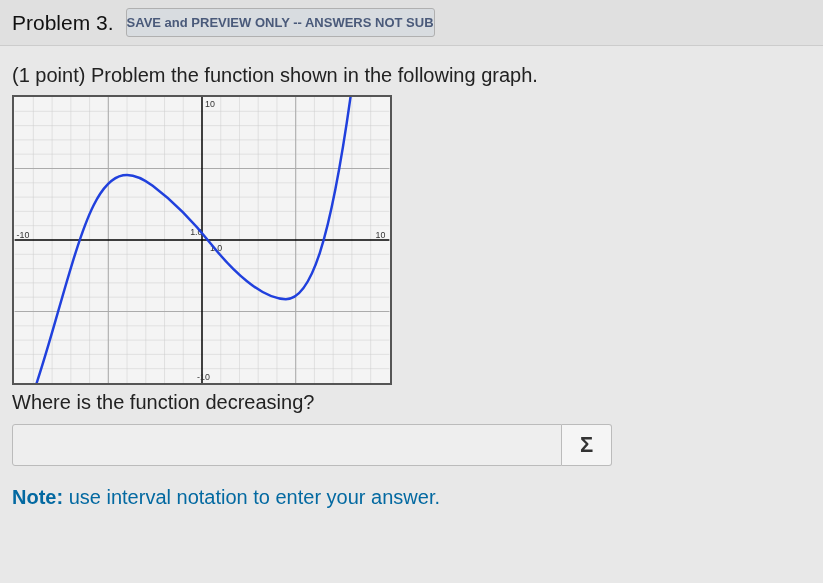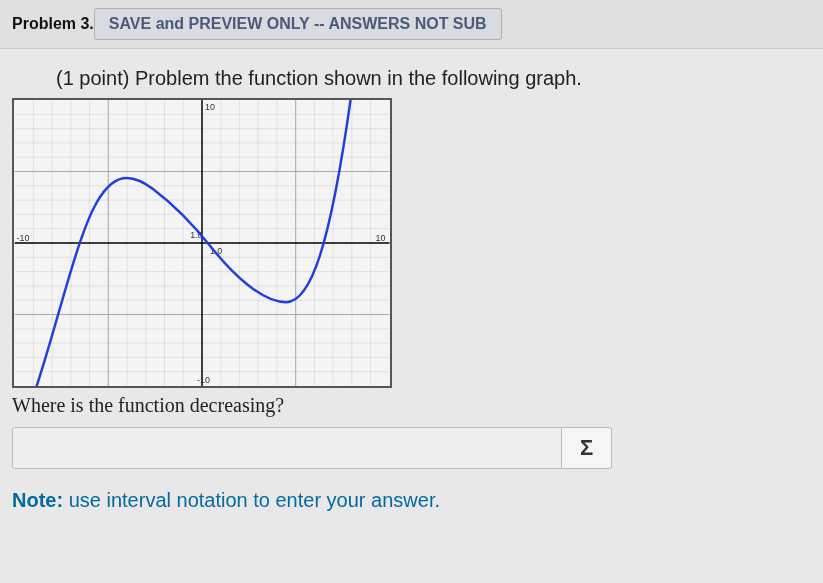--- a/index.html
+++ b/index.html
@@ -12,66 +12,64 @@
       position: relative;
     }
     .header {
       display: flex;
       align-items: center;
       padding: 8px 12px;
       background: #e0e0e0;
       border-bottom: 1px solid #ccc;
     }
     .problem-title {
-      font-weight: bold;
-      font-size: 16px;
+      font-weight: normal;
+      font-size: 21px;
       color: #111;
-      margin-right: 0;
+      margin-right: 12px;
     }
     .save-button {
       background: #d8dce0;
       border: 1px solid #b0b0b0;
-      padding: 6px 14px;
-      font-size: 16px;
+      padding: 6px 0;
+      font-size: 13px;
       font-weight: bold;
       color: #4a5a7a;
       cursor: pointer;
       border-radius: 3px;
       white-space: nowrap;
     }
     .content {
       padding: 18px 12px;
     }
     .prompt {
       font-size: 20px;
       color: #222;
       margin-bottom: 8px;
     }
     .prompt .points {
       font-weight: normal;
-      margin-left: 44px;
     }
     .graph-container {
       width: 380px;
       height: 290px;
       border: 2px solid #555;
       background: #f4f4f4;
       position: relative;
       margin-bottom: 6px;
     }
     .graph-svg {
       width: 100%;
       height: 100%;
       display: block;
     }
     .question {
       font-size: 20px;
       color: #222;
       margin-bottom: 10px;
-      font-family: Liberation Serif, serif;
     }
     .answer-row {
       display: flex;
       align-items: stretch;
       width: 600px;
       height: 42px;
       margin-bottom: 20px;
     }
     .answer-input {
       flex: 1;

